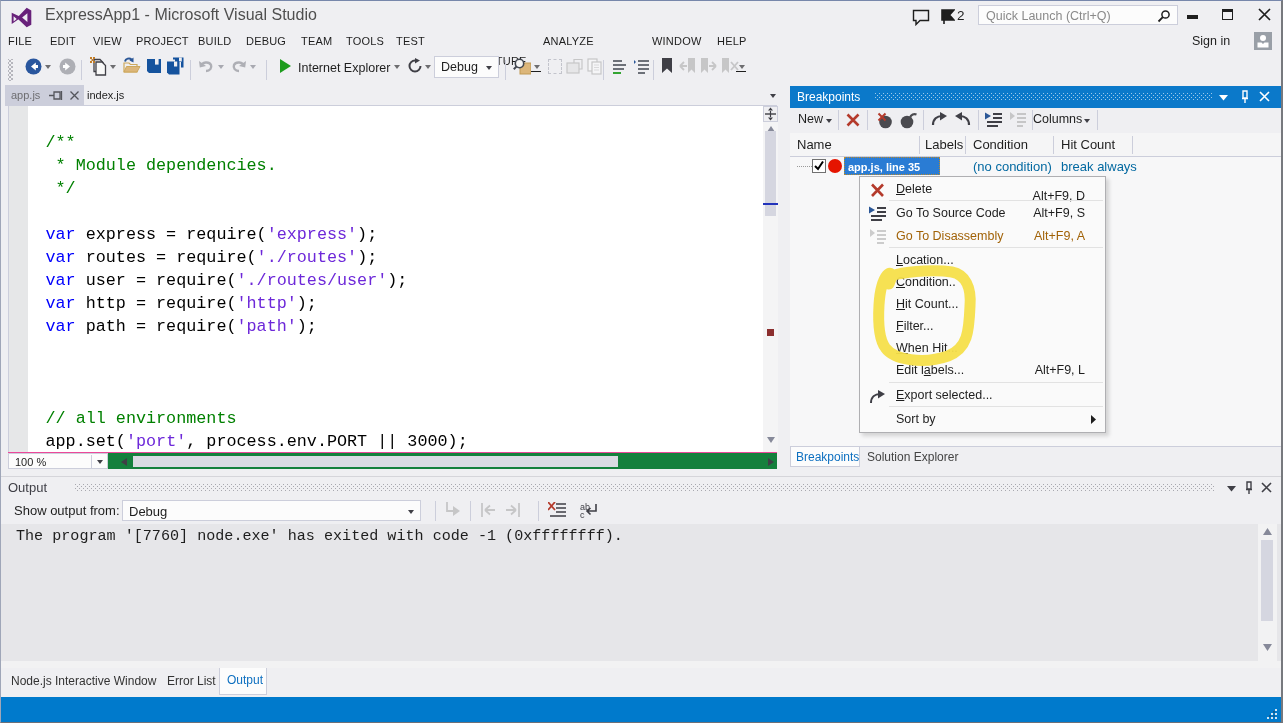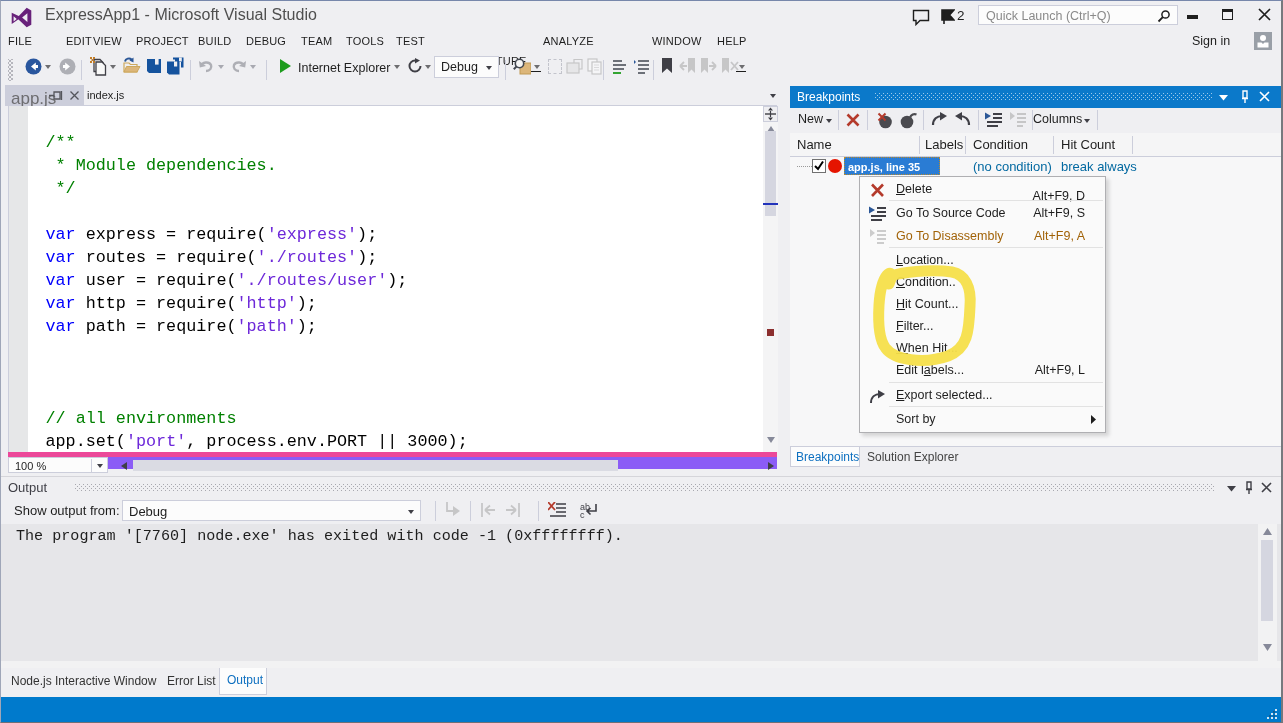--- a/index.html
+++ b/index.html
@@ -11,30 +11,30 @@
 .caret { position:absolute; width:0; height:0; border-left:3.5px solid transparent; border-right:3.5px solid transparent; border-top:4px solid #6D6D70; }
 .caret-gray { border-top-color:#A8A9B1; }
 .caret-dark { border-top-color:#3F3F46; }
 .grayicon { position:absolute; opacity:0.42; filter:grayscale(100%); }
 
 #title-text { left:45px; top:6px; font-size:16px; color:#4F4F4F; }
 
 .menu-item { position:absolute; top:35px; font-size:11px; letter-spacing:0.2px; color:#1E1E1E; }
 
 #tab-active { left:5px; top:85px; width:79px; height:20px; background:#CCCEDB; }
-#tab-active span { position:absolute; left:6px; top:4px; font-size:17px; color:#6D6D70; }
+#tab-active span { position:absolute; left:6px; top:4px; font-size:11px; color:#6D6D70; }
 #tab-inactive { left:87px; top:89px; font-size:11px; color:#1E1E1E; }
 #editor { left:8px; top:106px; width:769px; height:346px; background:#FFFFFF; border-left:1px solid #CCCEDB; }
 #gutter { position:absolute; left:0px; top:0; width:19px; height:346px; background:#E6E7E8; }
 #code { position:absolute; left:36.5px; top:25px; font-family:"Liberation Mono", monospace; font-size:16.75px; line-height:23px; white-space:pre; color:#000; }
 .kw { color:#0101FD; } .str { color:#6d28d9; } .com { color:#008000; }
 #curline { position:absolute; left:35px; top:253px; width:720px; height:26px; border:1px solid #D6D6DB; background:#FFF; }
 #curline .cl { position:absolute; left:0.5px; top:3px; font-family:"Liberation Mono", monospace; font-size:16.75px; white-space:pre; }
 #vscroll { position:absolute; left:754px; top:0; width:15px; height:346px; background:#F4F4F5; }
-#hscrollrow { left:8px; top:452px; width:769px; height:17px; background:#8b5cf6; border-top:5px solid #ec4899; }
+#hscrollrow { left:8px; top:452px; width:769px; height:17px; background:#15803d; border-top:1px solid #ec4899; }
 
 #bp-title { left:790px; top:86px; width:493px; height:22px; background:#0B79CA; color:#FFF; }
 #bp-title .t { position:absolute; left:7px; top:3.5px; font-size:12px; }
 .gripdark { position:absolute; background-image:radial-gradient(circle, rgba(125,125,135,0.5) 0.8px, transparent 0.95px), radial-gradient(circle, rgba(125,125,135,0.5) 0.8px, transparent 0.95px); background-size:4px 4px; background-position:0 0, 2px 2px; }
 #bp-toolbar { left:790px; top:108px; width:493px; height:25px; background:#EFEFF2; font-size:12.5px; }
 #bp-header { left:790px; top:133px; width:493px; height:24px; background:#F5F5F6; border-bottom:1px solid #CCCEDB; font-size:13px; }
 .colsep { position:absolute; top:3px; width:1px; height:18px; background:#CCCEDB; }
 .colhead { position:absolute; top:4px; color:#1E1E1E; }
 #bp-list { left:790px; top:157px; width:493px; height:290px; background:#F7F7F8; border-bottom:1px solid #CCCEDB; }
 #bp-sel { position:absolute; left:54px; top:0px; width:96px; height:18px; background:#2A7CD4; border:1px dotted #B98A2C; }
@@ -82,21 +82,21 @@
       <line x1="1.5" y1="12.5" x2="5.8" y2="8.2" stroke="#1E1E1E" stroke-width="1.8"></line>
     </svg>
 </div>
 <div class="abs" style="left:1187px;top:15px;width:11px;height:4px;background:#1E1E1E;"></div>
 <div class="abs" style="left:1222px;top:9px;width:11px;height:11px;border:1.5px solid #1E1E1E;border-top-width:3px;"></div>
 <svg class="abs" style="left:1258px;top:8px;" width="13" height="13" viewBox="0 0 13 13">
     <path d="M1,1 L12,12 M12,1 L1,12" stroke="#1E1E1E" stroke-width="1.7"></path>
   </svg>
 
 <div class="menu-item" style="left:8px;">FILE</div>
-<div class="menu-item" style="left:50px;margin-left:16px;">EDIT</div>
+<div class="menu-item" style="left:50px;">EDIT</div>
 <div class="menu-item" style="left:93px;">VIEW</div>
 <div class="menu-item" style="left:136px;">PROJECT</div>
 <div class="menu-item" style="left:198px;">BUILD</div>
 <div class="menu-item" style="left:246px;">DEBUG</div>
 <div class="menu-item" style="left:301px;">TEAM</div>
 <div class="menu-item" style="left:346px;">TOOLS</div>
 <div class="menu-item" style="left:396px;">TEST</div>
 <div class="menu-item" style="left:438px;margin-top:20px;">ARCHITECTURE</div>
 <div class="menu-item" style="left:543px;">ANALYZE</div>
 <div class="menu-item" style="left:652px;">WINDOW</div>

